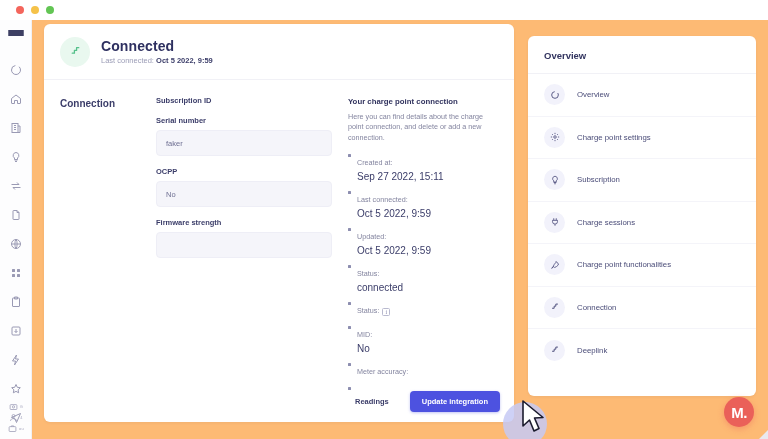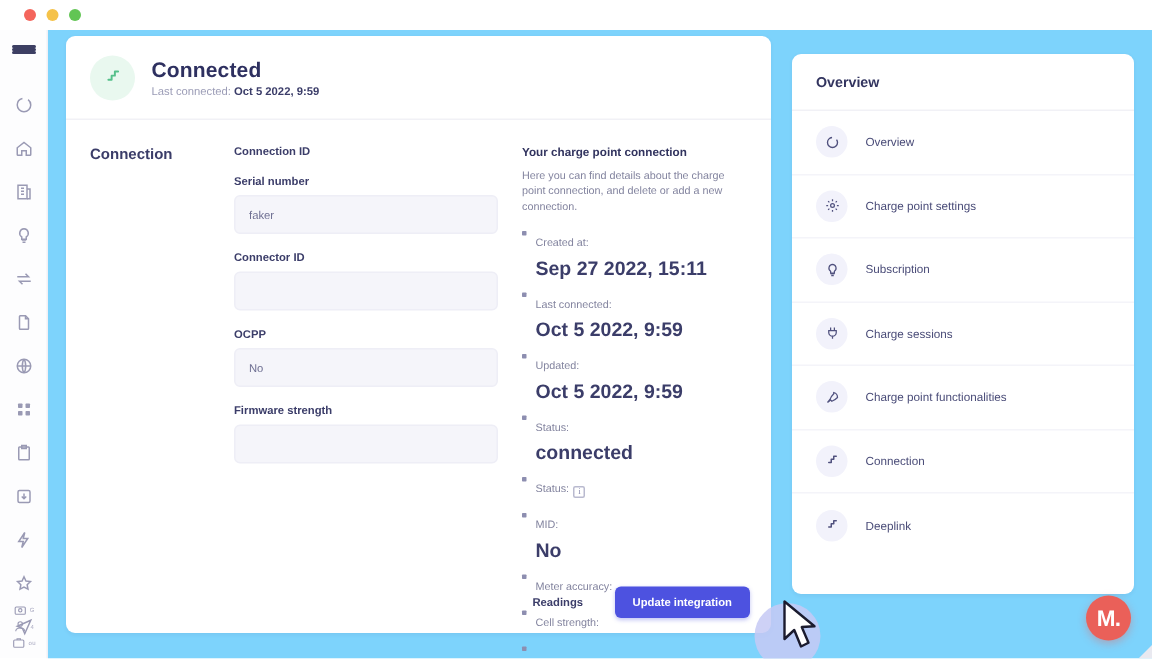--- a/index.html
+++ b/index.html
@@ -44,21 +44,21 @@
     position: absolute; bottom: 6px; left: 0; width: 32px;
     display: flex; flex-direction: column; align-items: center; gap: 2px;
   }
   .rail-bottom .mini { display: flex; align-items: center; gap: 2px; color: #9a9ab4; }
   .rail-bottom .mini svg { width: 9px; height: 9px; }
   .rail-bottom .mini span { font-size: 4px; color: #a8a8c0; letter-spacing: .2px; }
 
   
   .surface {
     position: absolute; left: 32px; top: 20px; width: 736px; height: 419px;
-    background: #7dd3fc;
+    background: #fdba74;
   }
 
   
   .card {
     position: absolute; left: 12px; top: 4px; width: 470px; height: 398px;
     background: #ffffff; border-radius: 6px;
     box-shadow: 0 1px 3px rgba(40,40,90,0.06);
   }
   .card-header {
     display: flex; align-items: center; gap: 11px;
@@ -95,21 +95,21 @@
   .col-info { flex: 1 1 auto; padding-left: 16px; padding-top: 1px; }
   .info-title { font-size: 7.8px; font-weight: bold; color: #32345f; margin-bottom: 6px; }
   .info-desc { font-size: 7.2px; color: #83849f; line-height: 1.45; margin-bottom: 8px; width: 145px; }
   .info-list { list-style: none; }
   .info-list li { position: relative; padding-left: 9px; margin-bottom: 6px; }
   .info-list li::before {
     content: ""; position: absolute; left: 0; top: 3px;
     width: 2.5px; height: 2.5px; background: #8d8eb0; border-radius: 0.5px;
   }
   .info-key { font-size: 7.2px; color: #83849f; display: inline; }
-  .info-val { font-size: 13px; color: #3b3d69; display: block; margin-top: 2px; font-weight: bold; }
+  .info-val { font-size: 10px; color: #3b3d69; display: block; margin-top: 2px; font-weight: normal; }
   .i-badge {
     display: inline-flex; align-items: center; justify-content: center;
     width: 8px; height: 8px; border: 1px solid #b9bacf; border-radius: 1.5px;
     font-size: 6px; color: #8d8eb0; margin-left: 3px; vertical-align: -1px;
     font-family: "Liberation Serif", serif; line-height: 1;
   }
 
   
   .card-footer {
     position: absolute; right: 14px; bottom: 10px;
@@ -312,29 +312,25 @@
       </div>
 
       <div class="card-body">
 
         <div class="col-label">
           <div class="sect-title">Connection</div>
         </div>
 
         <div class="col-form">
           <div class="field">
-            <label class="field-label">Connection ID</label>
+            <label class="field-label">Subscription ID</label>
           </div>
           <div class="field">
             <label class="field-label">Serial number</label>
             <input class="field-input" value="faker" style="">
-          </div>
-          <div class="field">
-            <label class="field-label">Connector ID</label>
-            <input class="field-input" value="" style="">
           </div>
           <div class="field">
             <label class="field-label">OCPP</label>
             <input class="field-input" value="No" style="">
           </div>
           <div class="field">
             <label class="field-label">Firmware strength</label>
             <input class="field-input" value="" style="">
           </div>
         </div>
@@ -343,21 +339,20 @@
           <div class="info-title">Your charge point connection</div>
           <div class="info-desc">Here you can find details about the charge point connection, and delete or add a new connection.</div>
           <ul class="info-list">
               <li><span class="info-key">Created at:</span><span class="info-val">Sep 27 2022, 15:11</span></li>
               <li><span class="info-key">Last connected:</span><span class="info-val">Oct 5 2022, 9:59</span></li>
               <li><span class="info-key">Updated:</span><span class="info-val">Oct 5 2022, 9:59</span></li>
               <li><span class="info-key">Status:</span><span class="info-val">connected</span></li>
               <li><span class="info-key">Status:</span><span class="i-badge">i</span></li>
               <li><span class="info-key">MID:</span><span class="info-val">No</span></li>
               <li><span class="info-key">Meter accuracy:</span></li>
-              <li><span class="info-key">Cell strength:</span></li>
               <li></li>
             </ul>
         </div>
 
       </div>
 
       <div class="card-footer">
         <button class="btn btn-ghost">Readings</button>
         <button class="btn btn-primary">Update integration</button>
       </div>

